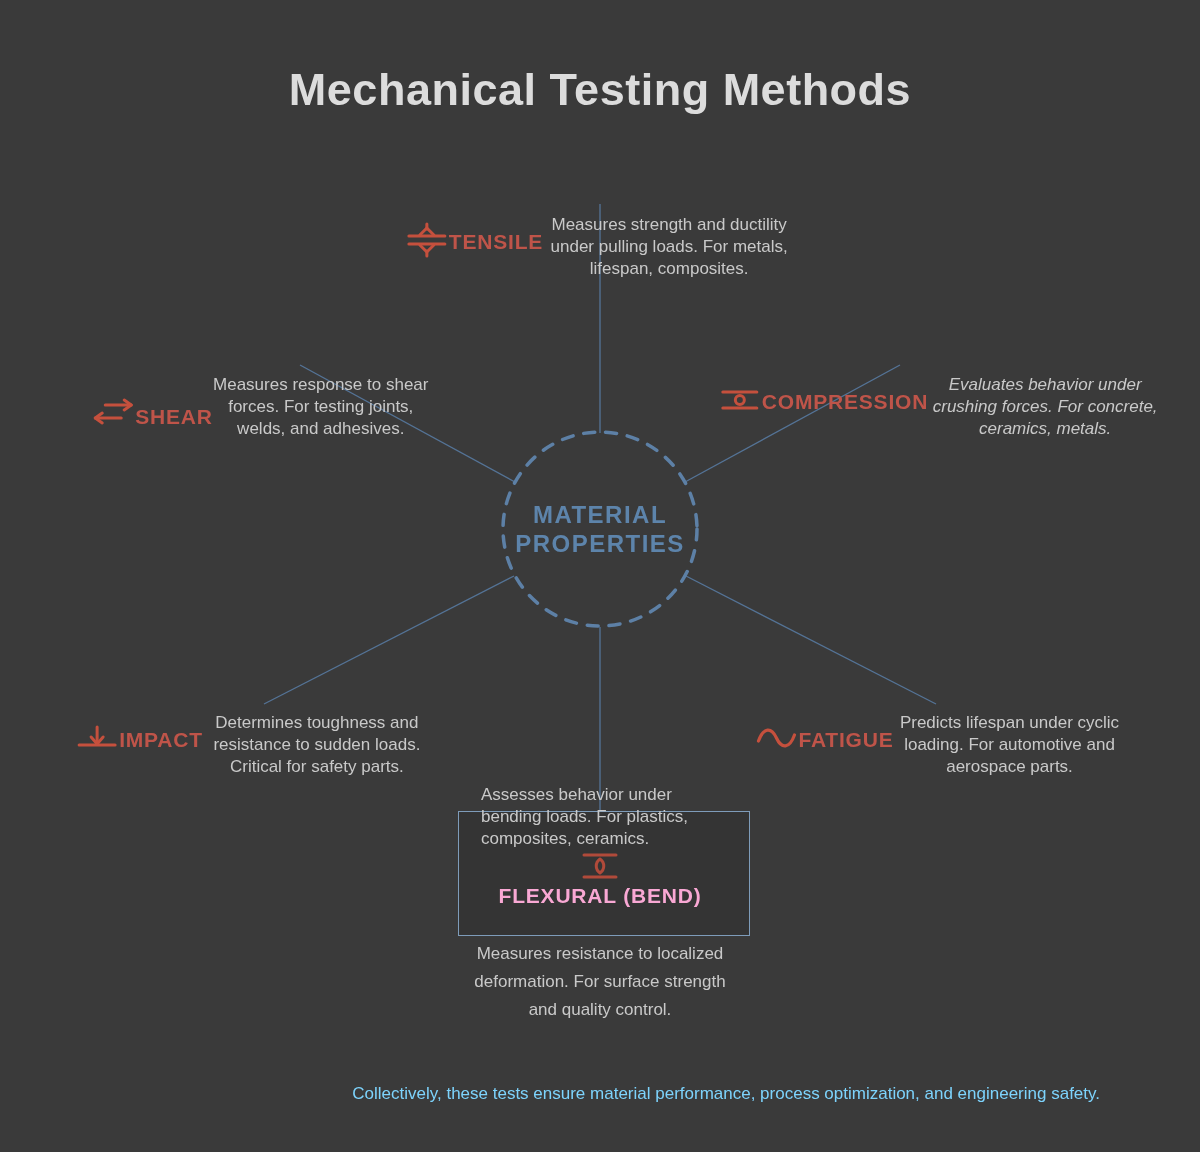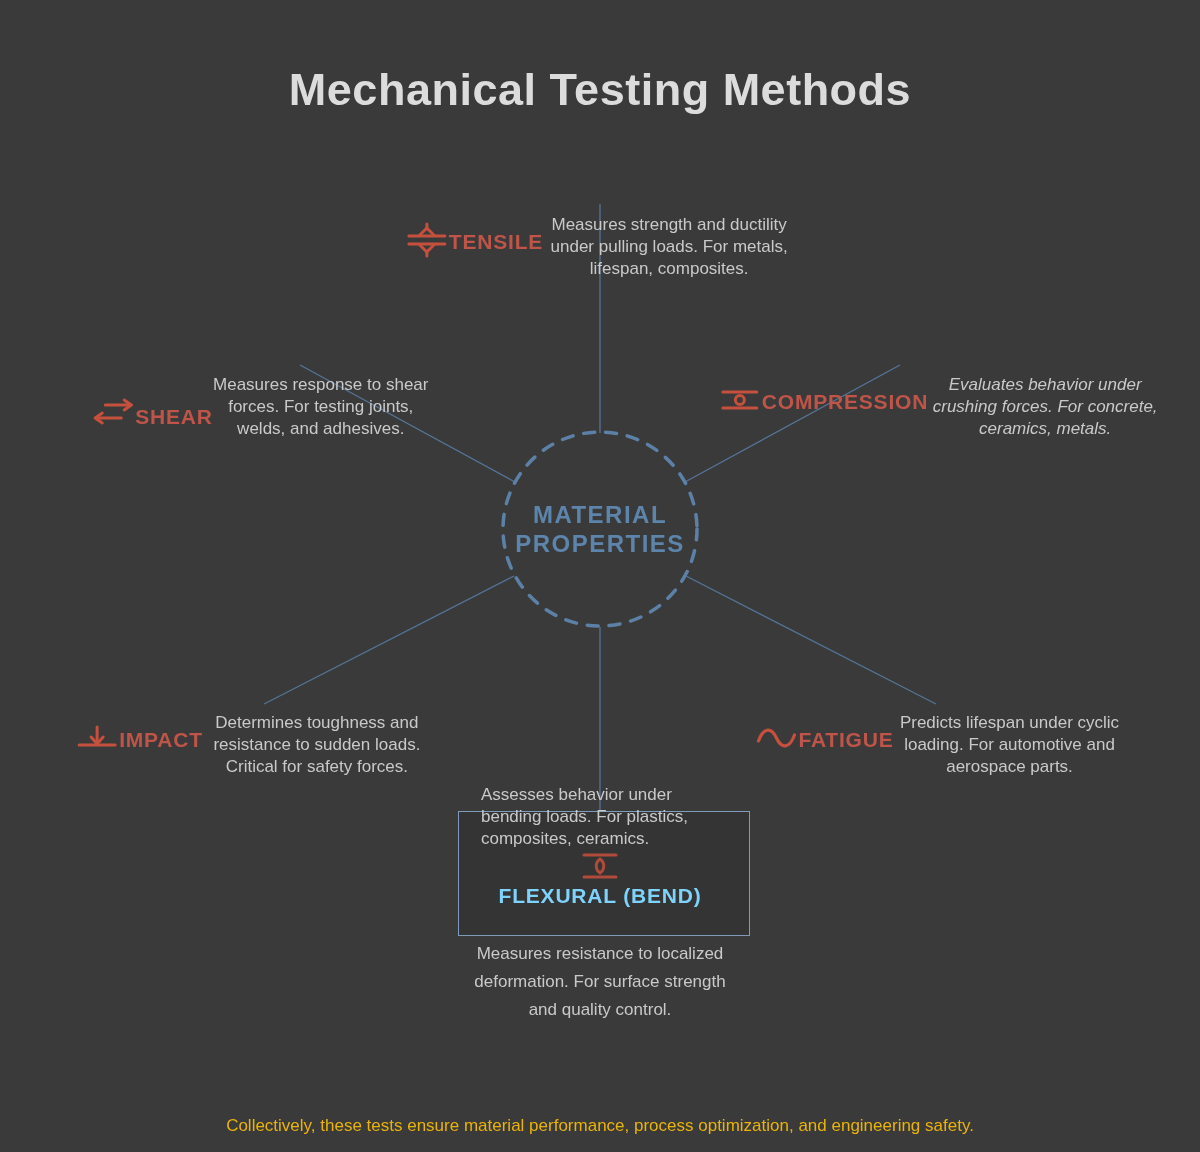--- a/index.html
+++ b/index.html
@@ -61,32 +61,32 @@
     width:238px;text-align:left;
     font-size:17px;line-height:22px;color:#c9c9c9;z-index:3;
   }
   .flexural-icon-wrap{
     position:absolute;left:600px;top:843px;transform:translateX(-50%);
     line-height:0;z-index:3;
   }
   .flexural-label{
     position:absolute;left:600px;top:876px;transform:translateX(-50%);
     font-size:21px;font-weight:600;letter-spacing:0.8px;
-    color:#7dd3fc;white-space:nowrap;z-index:3;
+    color:#f9a8d4;white-space:nowrap;z-index:3;
   }
   .flexural-desc-below{
     position:absolute;left:600px;top:932px;transform:translateX(-50%);
     width:262px;text-align:center;
     font-size:17px;line-height:28px;color:#c9c9c9;z-index:3;
   }
 
   .footer-note{
-    position:absolute;left:600px;top:1108px;transform:translateX(-50%);
-    width:1000px;text-align:center;
-    font-size:17px;color:#eab308;z-index:3;
+    position:absolute;left:600px;top:1076px;transform:translateX(-50%);
+    width:1000px;text-align:right;
+    font-size:17px;color:#7dd3fc;z-index:3;
   }
 </style>
 </head>
 <body>
 
 <div class="stage">
 
   <svg class="links" width="1200" height="1152" viewBox="0 0 1200 1152">
     <g stroke="#56779c" stroke-width="1.3" opacity="0.95">
       <line x1="600" y1="196" x2="600" y2="425"></line>
@@ -148,21 +148,21 @@
 
   <div class="node node-impact">
     <span class="icon">
       <svg width="44" height="30" viewBox="0 0 44 30" fill="none" stroke="#c5503d" stroke-width="3" stroke-linecap="round" stroke-linejoin="round">
         <line x1="22" y1="4" x2="22" y2="19"></line>
         <polyline points="16,14 22,21 28,14"></polyline>
         <line x1="4" y1="22" x2="40" y2="22"></line>
       </svg>
     </span>
     <div class="node-label">IMPACT</div>
-    <div class="node-desc">Determines toughness and resistance to sudden loads. Critical for safety forces.</div>
+    <div class="node-desc">Determines toughness and resistance to sudden loads. Critical for safety parts.</div>
   </div>
 
   <div class="node node-fatigue">
     <span class="icon">
       <svg width="44" height="28" viewBox="0 0 44 28" fill="none" stroke="#c5503d" stroke-width="3.2" stroke-linecap="round">
         <path d="M4,17 C 9,3 17,3 22,14 C 27,25 35,25 40,11"></path>
       </svg>
     </span>
     <div class="node-label">FATIGUE</div>
     <div class="node-desc">Predicts lifespan under cyclic loading. For automotive and aerospace parts.</div>

